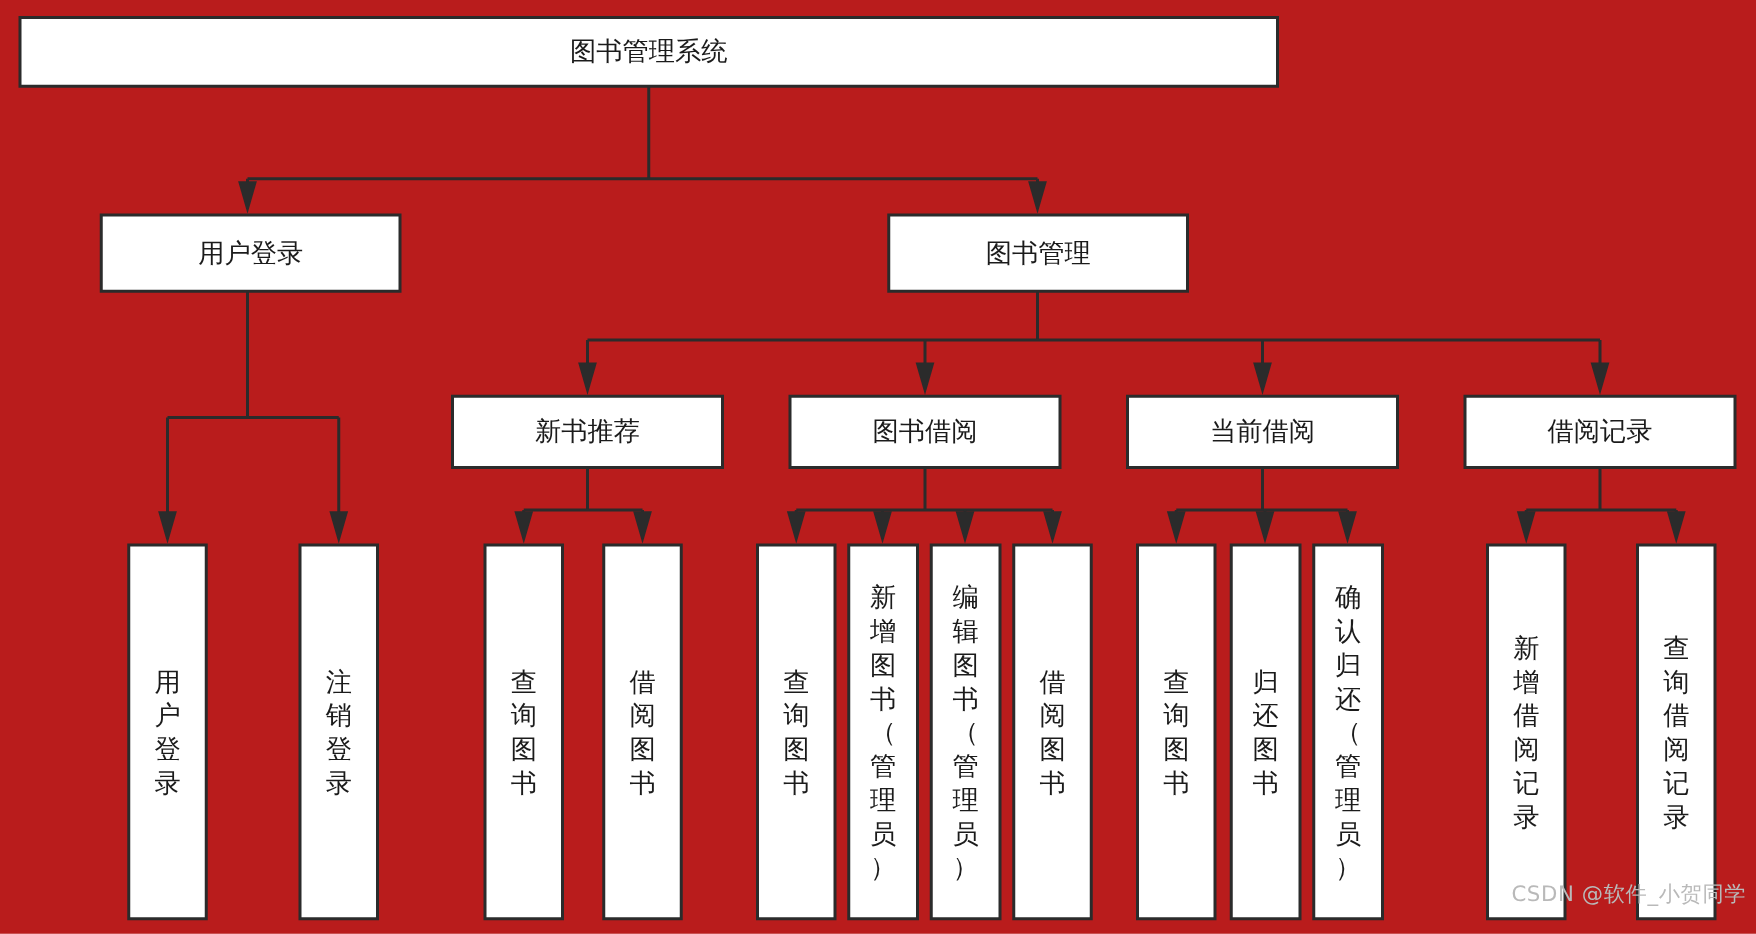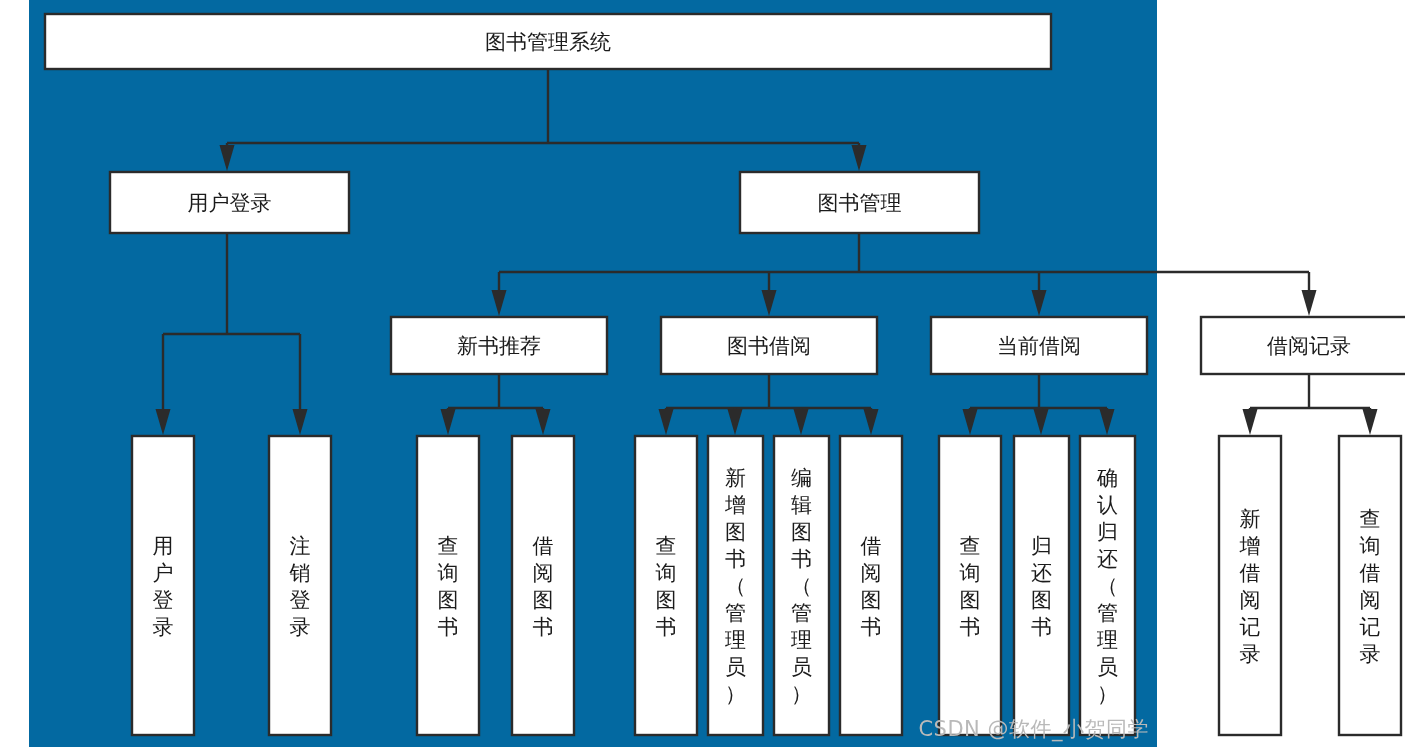--- a/index.html
+++ b/index.html
@@ -8,24 +8,23 @@
     background: #ffffff;
   }
   body {
     width: 1405px;
     height: 747px;
     font-family: "DejaVu Sans", "Liberation Sans", sans-serif;
     overflow: hidden;
   }
   #diagram-root {
     position: relative;
-    width: 1128px;
+    width: 1405px;
     height: 747px;
-    background: #0369a1;
-    margin-left: 29px;
+    background: #b91c1c;
   }
   svg#tree-svg {
     position: absolute;
     left: 0;
     top: 0;
     width: 1405px;
     height: 747px;
     display: block;
   }
   .node-box {
@@ -52,23 +51,23 @@
   }
   .node-label-v {
     fill: #1b1b1b;
     font-family: "DejaVu Sans", "Liberation Sans", sans-serif;
     font-size: 21px;
     text-anchor: middle;
   }
   .watermark-text {
     position: absolute;
     right: 8px;
-    bottom: 4px;
-    font-family: "DejaVu Sans", "Liberation Sans", sans-serif;
-    font-size: 21px;
+    bottom: 20px;
+    font-family: "DejaVu Sans", "Liberation Sans", sans-serif;
+    font-size: 17px;
     color: #b9b9b9;
     white-space: nowrap;
     letter-spacing: 0.5px;
   }
 </style>
 </head>
 <body>
 
 <div id="diagram-root">
   <svg id="tree-svg" viewBox="0 0 1405 747">

